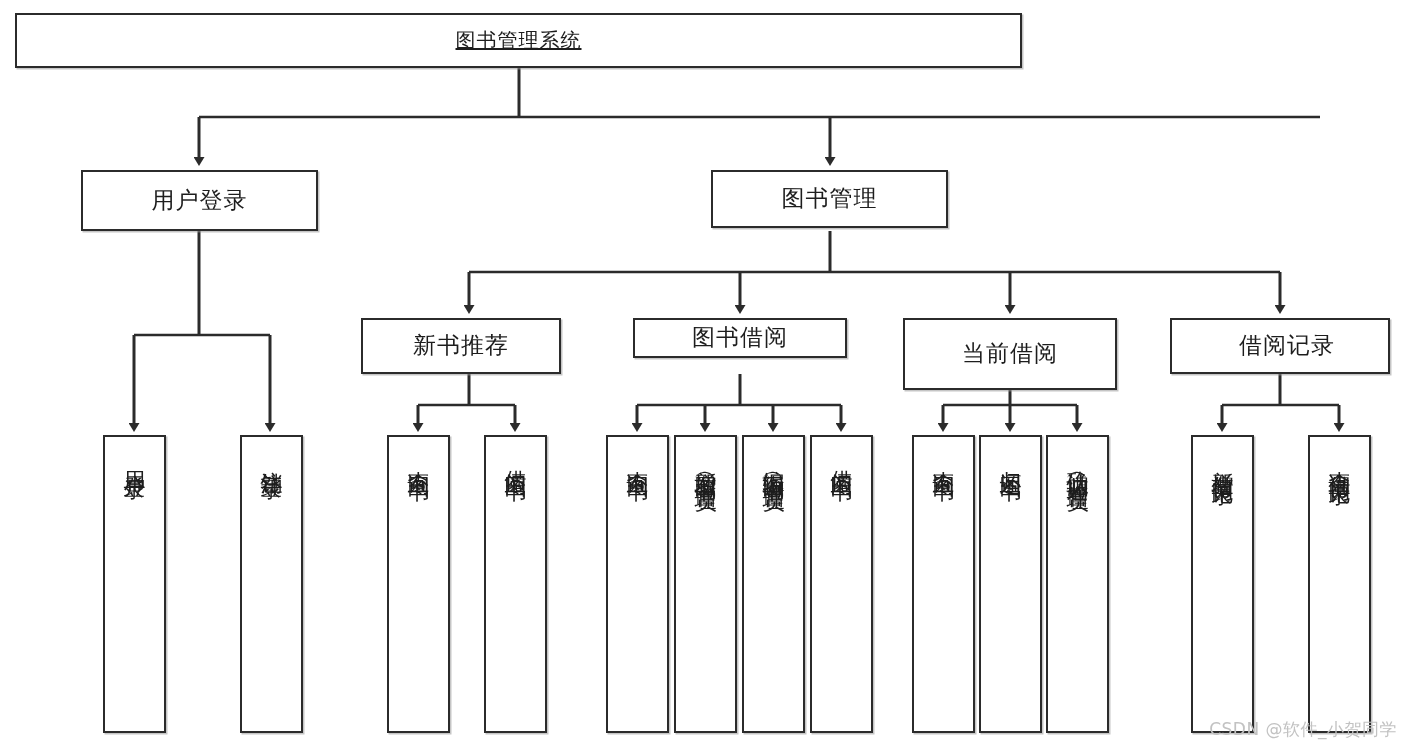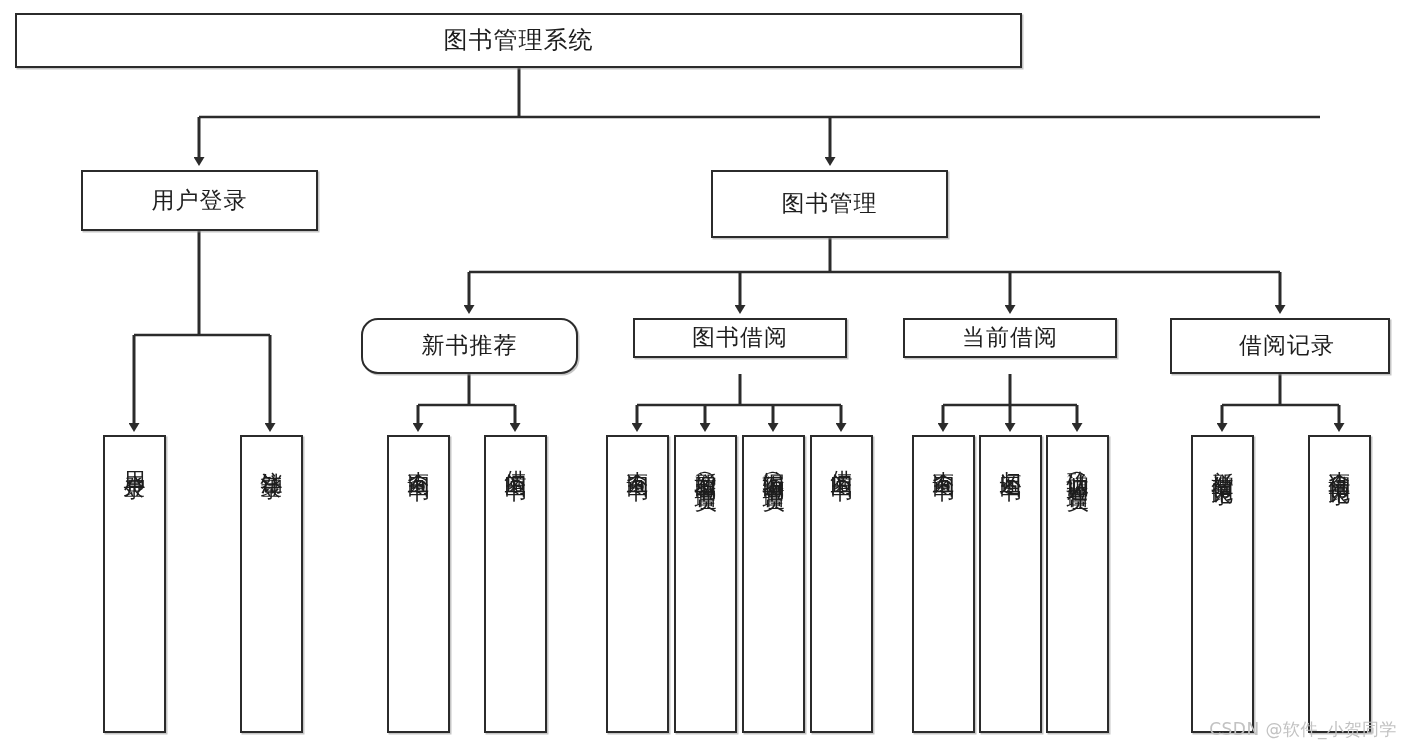--- a/index.html
+++ b/index.html
@@ -36,21 +36,21 @@
     justify-content: center;
     color: #1d1d1d;
     box-shadow: 1.5px 1.5px 0 rgba(150,150,150,0.55);
   }
   .node .label {
     font-size: 23px;
     line-height: 1.18;
     letter-spacing: 1px;
     white-space: nowrap;
   }
-  .node.root .label { font-size: 24px; }
+  .node.root .label { font-size: 20px; text-decoration: underline; }
   .node.leaf {
     align-items: flex-start;
     justify-content: center;
     padding-top: 16px;
   }
   .node.leaf .label {
     writing-mode: vertical-rl;
     text-orientation: upright;
     font-size: 22px;
     letter-spacing: 3px;
@@ -124,31 +124,31 @@
     </g>
   </svg>
 
   <div class="node root" style="left:15px; top:13px; width:1007px; height:55px;">
     <span class="label">图书管理系统</span>
   </div>
 
   <div class="node" style="left:81px; top:170px; width:237px; height:61px;">
     <span class="label">用户登录</span>
   </div>
-  <div class="node" style="left:711px; top:170px; width:237px; height:68px;">
+  <div class="node" style="left:711px; top:170px; width:237px; height:58px;">
     <span class="label">图书管理</span>
   </div>
 
-  <div class="node" style="left:361px; top:318px; width:217px; height:56px;border-radius:17px;">
+  <div class="node" style="left:361px; top:318px; width:200px; height:56px;">
     <span class="label">新书推荐</span>
   </div>
   <div class="node" style="left:633px; top:318px; width:214px; height:40px;">
     <span class="label">图书借阅</span>
   </div>
-  <div class="node" style="left:903px; top:318px; width:214px; height:40px;">
+  <div class="node" style="left:903px; top:318px; width:214px; height:72px;">
     <span class="label">当前借阅</span>
   </div>
   <div class="node" style="left:1170px; top:318px; width:220px; height:56px;padding-left:14px;">
     <span class="label">借阅记录</span>
   </div>
 
   <div class="node leaf" style="left:103px; top:435px; width:63px; height:298px;">
     <span class="label">用户登录</span>
   </div>
   <div class="node leaf" style="left:240px; top:435px; width:63px; height:298px;">

